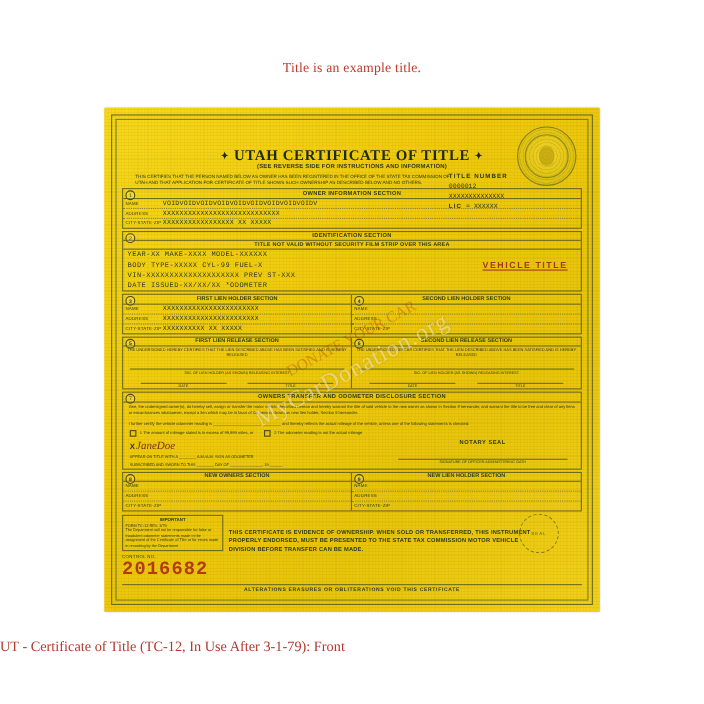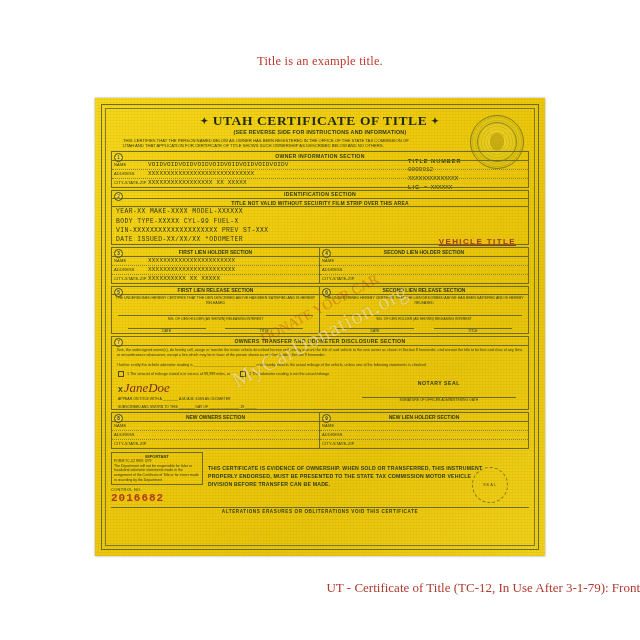--- a/index.html
+++ b/index.html
@@ -23,21 +23,21 @@
     font-size: 12.5px;
     color: #c0392b;
     font-family: "Liberation Serif", serif;
     letter-spacing: 0.2px;
   }
   .caption {
     position: absolute;
     top: 580px;
     left: 0;
     width: 640px;
-    text-align: right;
+    text-align: left;
     font-size: 13px;
     color: #b03a2e;
     font-family: "Liberation Serif", serif;
   }
   .doc {
     position: absolute;
     left: 95px;
     top: 98px;
     width: 450px;
     height: 458px;
@@ -67,20 +67,21 @@
     padding: 3px 5px;
     box-sizing: border-box;
     font-size: 5px;
     line-height: 1.25;
   }
   
   .title-bar {
     text-align: center;
     position: relative;
     height: 16px;
+    margin-top: 20px;
   }
   .main-title {
     font-family: "Liberation Serif", serif;
     font-weight: bold;
     font-size: 13.5px;
     letter-spacing: 0.6px;
     color: #1f2a12;
     padding-top: 1px;
   }
   .star {
@@ -281,21 +282,21 @@
     font-size: 3.5px;
     gap: 8px;
   }
   .sig-x {
     font-size: 7px;
     font-weight: bold;
   }
   .handwrite {
     font-family: "Liberation Serif", serif;
     font-style: italic;
-    font-size: 13px;
+    font-size: 10px;
     color: #7a2f17;
   }
   .notary {
     font-size: 5.2px;
     font-weight: bold;
     letter-spacing: 0.5px;
     text-align: center;
     line-height: 1.4;
   }
   .important-box {
@@ -310,21 +311,21 @@
     font-size: 4px;
     text-align: center;
   }
   .ctrl {
     font-size: 4px;
     letter-spacing: 0.3px;
     margin-top: 2px;
   }
   .ctrl-num {
     font-family: "Liberation Mono", monospace;
-    font-size: 11px;
+    font-size: 17px;
     color: #b23a1b;
     letter-spacing: 1px;
     font-weight: bold;
   }
   .cert-text {
     font-size: 5.2px;
     font-weight: bold;
     line-height: 1.55;
     letter-spacing: 0.2px;
     text-align: left;

